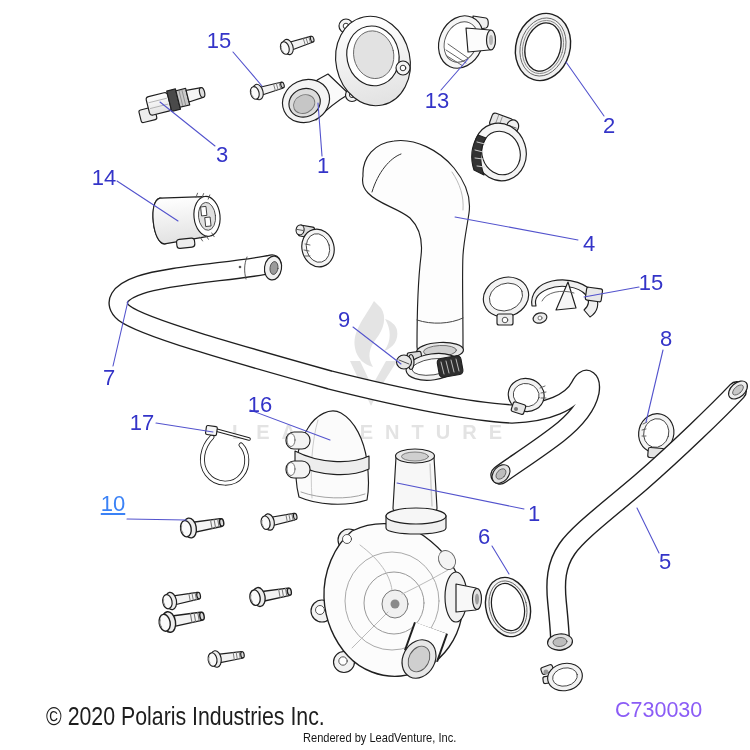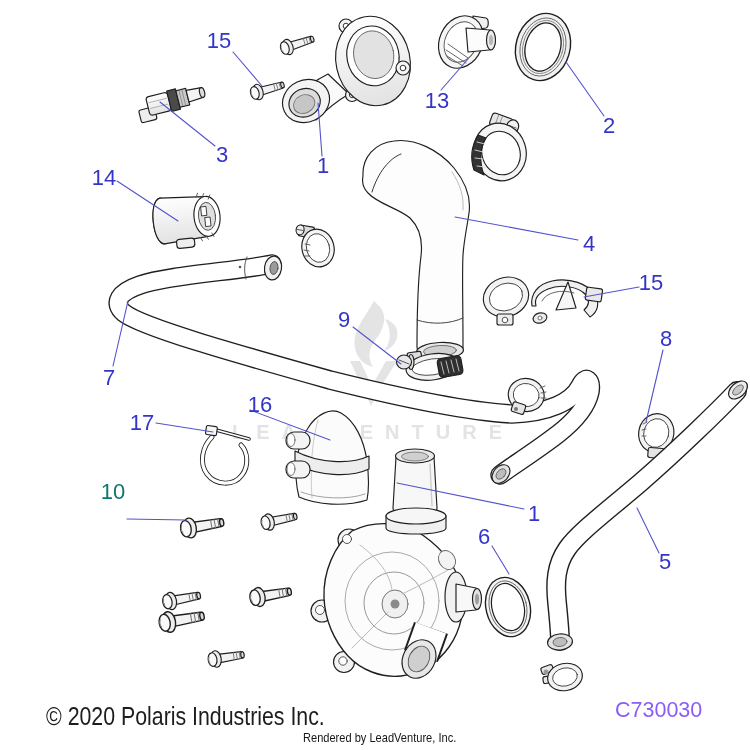--- a/index.html
+++ b/index.html
@@ -317,21 +317,21 @@
   <div id="callouts">
       <div class="callout" style="left: 534px; top: 514px; color: rgb(52, 52, 200);">1</div>
       <div class="callout" style="left: 609px; top: 126px; color: rgb(52, 52, 200);">2</div>
       <div class="callout" style="left: 222px; top: 155px; color: rgb(52, 52, 200);">3</div>
       <div class="callout" style="left: 589px; top: 244px; color: rgb(52, 52, 200);">4</div>
       <div class="callout" style="left: 665px; top: 562px; color: rgb(52, 52, 200);">5</div>
       <div class="callout" style="left: 484px; top: 537px; color: rgb(52, 52, 200);">6</div>
       <div class="callout" style="left: 109px; top: 378px; color: rgb(52, 52, 200);">7</div>
       <div class="callout" style="left: 666px; top: 339px; color: rgb(52, 52, 200);">8</div>
       <div class="callout" style="left: 344px; top: 320px; color: rgb(52, 52, 200);">9</div>
-      <div class="callout" style="left: 113px; top: 492px; color: #0f766e;">10</div>
+      <div class="callout" style="left: 113px; top: 504px; color: #3b82f6; text-decoration: underline;">10</div>
       <div class="callout" style="left: 219px; top: 41px; color: rgb(52, 52, 200);">15</div>
       <div class="callout" style="left: 323px; top: 166px; color: rgb(52, 52, 200);">1</div>
       <div class="callout" style="left: 429px; top: 101px; color: rgb(52, 52, 200); margin-left: 8px;">13</div>
       <div class="callout" style="left: 104px; top: 172px; color: rgb(52, 52, 200); margin-top: 6px;">14</div>
       <div class="callout" style="left: 651px; top: 283px; color: rgb(52, 52, 200); text-align: right;">15</div>
       <div class="callout" style="left: 236px; top: 405px; color: rgb(52, 52, 200); margin-left: 24px;">16</div>
       <div class="callout" style="left: 142px; top: 423px; color: rgb(52, 52, 200);">17</div>
     </div>
 
   <div class="copyright">© 2020 Polaris Industries Inc.</div>

